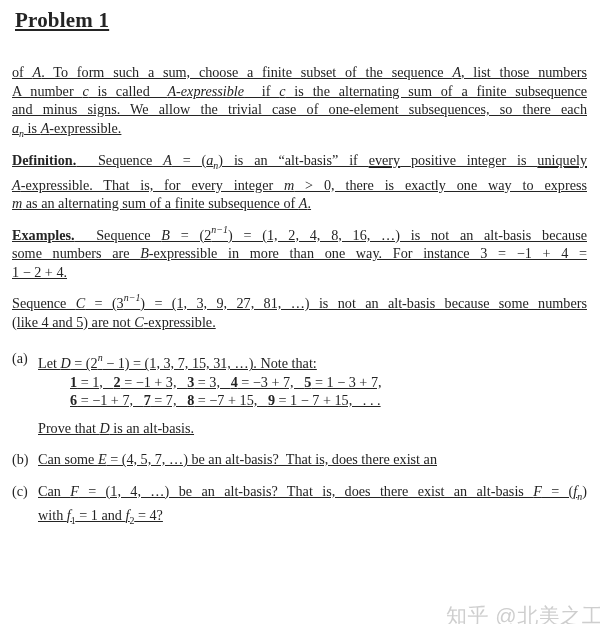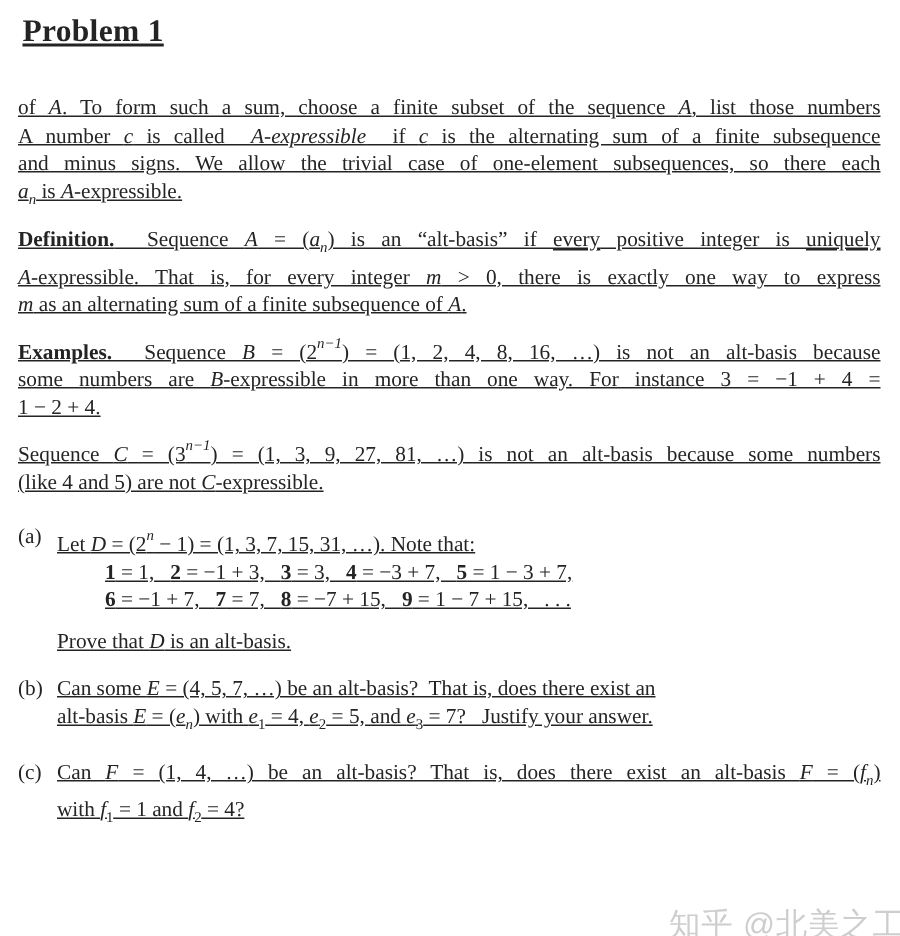--- a/index.html
+++ b/index.html
@@ -83,21 +83,20 @@
       <div class="block item">
         <span class="item-label">(a)</span>
         <div class="line">Let <span class="it">D</span> = (2<span class="it sp">n</span> − 1) = (1, 3, 7, 15, 31, …). Note that:</div>
         <div class="line eq"><span class="bd">1</span> = 1,&nbsp;&nbsp; <span class="bd">2</span> = −1 + 3,&nbsp;&nbsp; <span class="bd">3</span> = 3,&nbsp;&nbsp; <span class="bd">4</span> = −3 + 7,&nbsp;&nbsp; <span class="bd">5</span> = 1 − 3 + 7,</div>
         <div class="line eq"><span class="bd">6</span> = −1 + 7,&nbsp;&nbsp; <span class="bd">7</span> = 7,&nbsp;&nbsp; <span class="bd">8</span> = −7 + 15,&nbsp;&nbsp; <span class="bd">9</span> = 1 − 7 + 15,&nbsp;&nbsp; . . .</div>
         <div class="line gap">Prove that <span class="it">D</span> is an alt-basis.</div>
       </div>
       <div class="block item">
         <span class="item-label">(b)</span>
         <div class="line">Can some <span class="it">E</span> = (4, 5, 7, …) be an alt-basis?&nbsp; That is, does there exist an</div>
-        <div class="line">alt-basis <span class="it">E</span> = (<span class="it">e</span><span class="it sb">n</span>) with <span class="it">e</span><span class="sb">1</span> = 4, <span class="it">e</span><span class="sb">2</span> = 5, and <span class="it">e</span><span class="sb">3</span> = 7?&nbsp;&nbsp; Justify your answer.</div>
       </div>
       <div class="block item">
         <span class="item-label">(c)</span>
         <div class="line j">Can <span class="it">F</span> = (1, 4, …) be an alt-basis? That is, does there exist an alt-basis <span class="it">F</span> = (<span class="it">f</span><span class="it sb">n</span>)</div>
         <div class="line">with <span class="it">f</span><span class="sb">1</span> = 1 and <span class="it">f</span><span class="sb">2</span> = 4?</div>
       </div>
     </div>
   <div class="watermark" style="color: rgb(201, 201, 201);">知乎 @北美之工君</div>
 </div>
 

